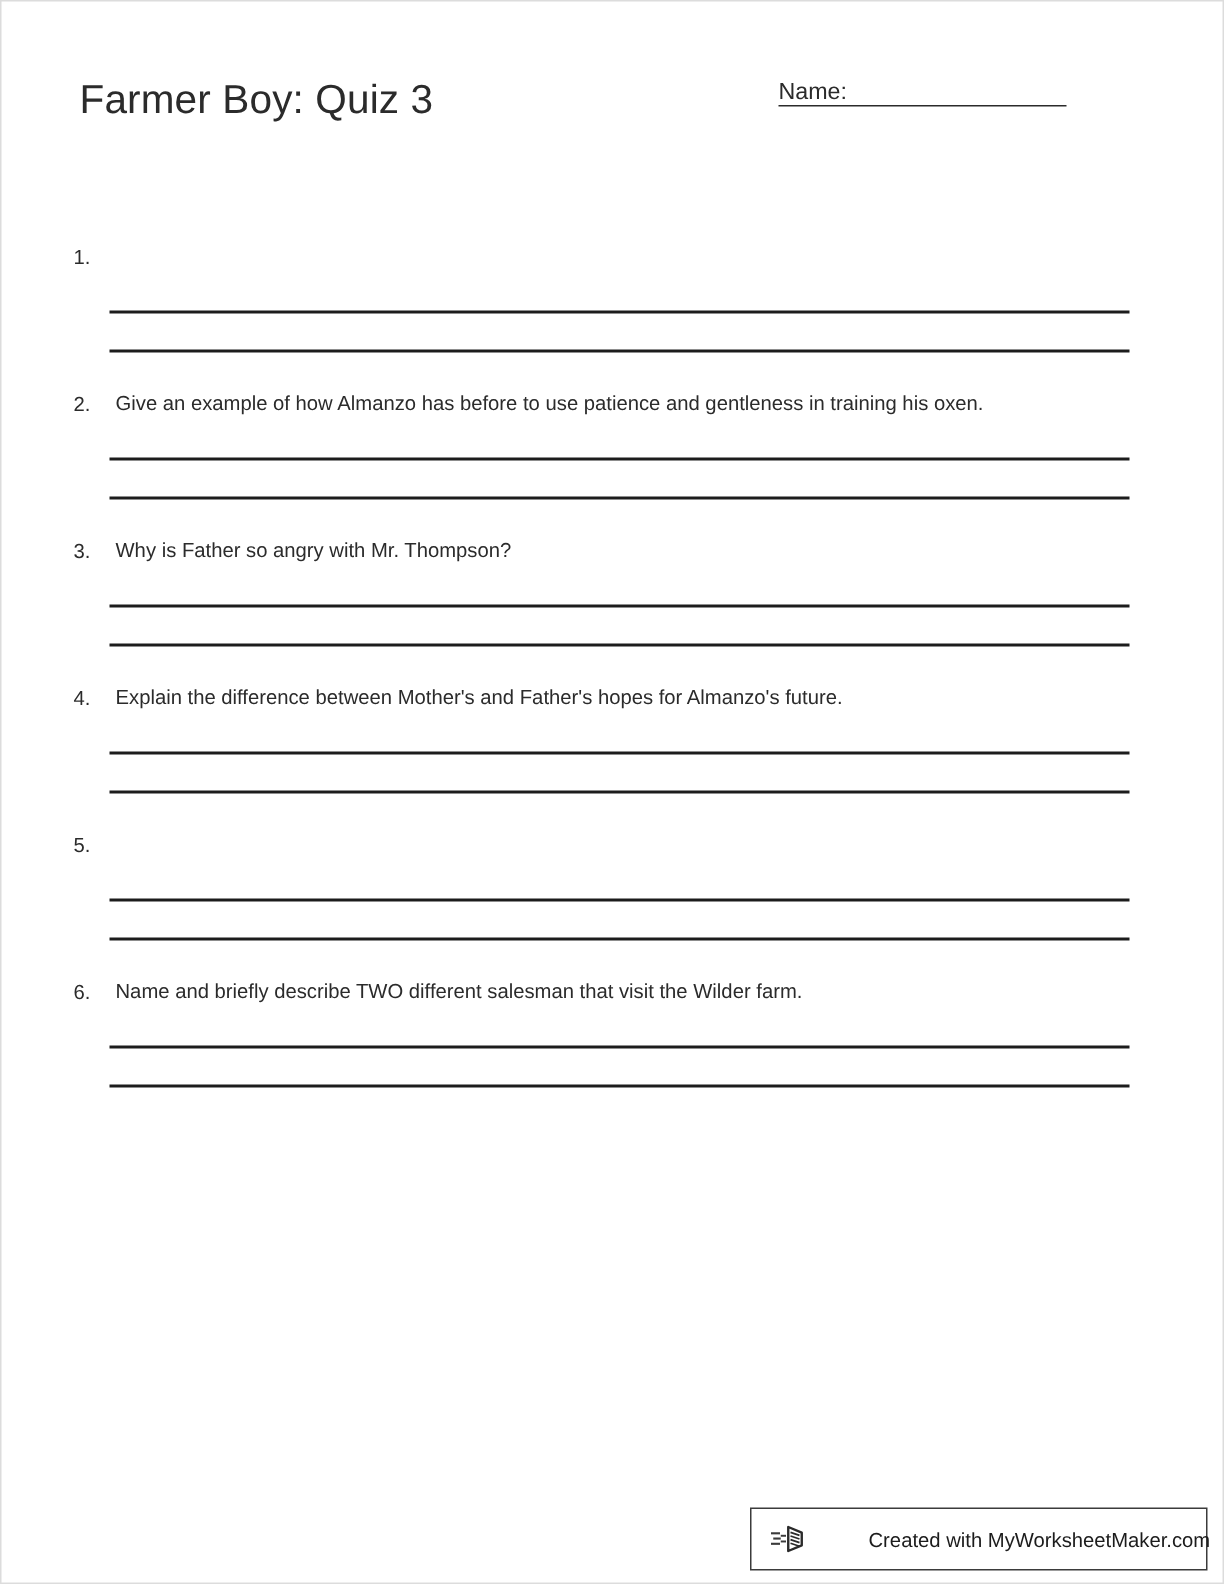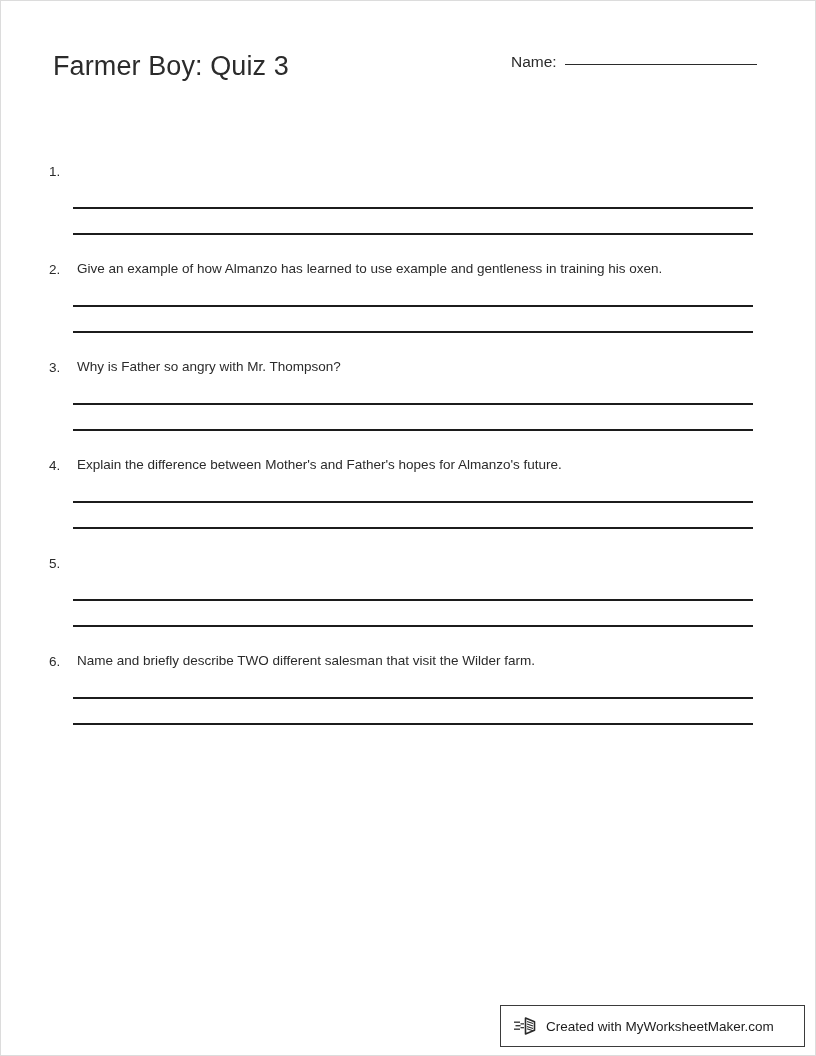--- a/index.html
+++ b/index.html
@@ -39,20 +39,21 @@
     color: #2b2b2b;
     letter-spacing: 0.1px;
     white-space: nowrap;
   }
   .name-block {
     position: absolute;
     left: 506px;
     top: 52px;
     display: flex;
     align-items: baseline;
+    flex-direction: column;
   }
   .name-label {
     font-size: 15.5px;
     color: #2b2b2b;
     white-space: nowrap;
   }
   .name-rule {
     display: inline-block;
     width: 192px;
     margin-left: 8px;
@@ -114,20 +115,21 @@
     left: 499px;
     top: 1004px;
     width: 305px;
     height: 42px;
     box-sizing: border-box;
     border: 1px solid #3b3b3b;
     background: #ffffff;
     display: flex;
     align-items: center;
     padding-left: 13px;
+    gap: 33px;
   }
   .badge-icon {
     flex: 0 0 auto;
     width: 26px;
     height: 22px;
     margin-right: 6px;
     display: block;
   }
   .badge-text {
     font-size: 13.5px;
@@ -155,21 +157,21 @@
           <div class="q-num">1.</div>
         </div>
         <div class="answer-lines">
           <div class="answer-line"></div>
           <div class="answer-line"></div>
         </div>
       </div>
       <div class="question">
         <div class="q-row">
           <div class="q-num">2.</div>
-          <div class="q-text">Give an example of how Almanzo has learned to use example and gentleness in training his oxen.</div>
+          <div class="q-text">Give an example of how Almanzo has before to use patience and gentleness in training his oxen.</div>
         </div>
         <div class="answer-lines">
           <div class="answer-line"></div>
           <div class="answer-line"></div>
         </div>
       </div>
       <div class="question">
         <div class="q-row">
           <div class="q-num">3.</div>
           <div class="q-text">Why is Father so angry with Mr. Thompson?</div>

